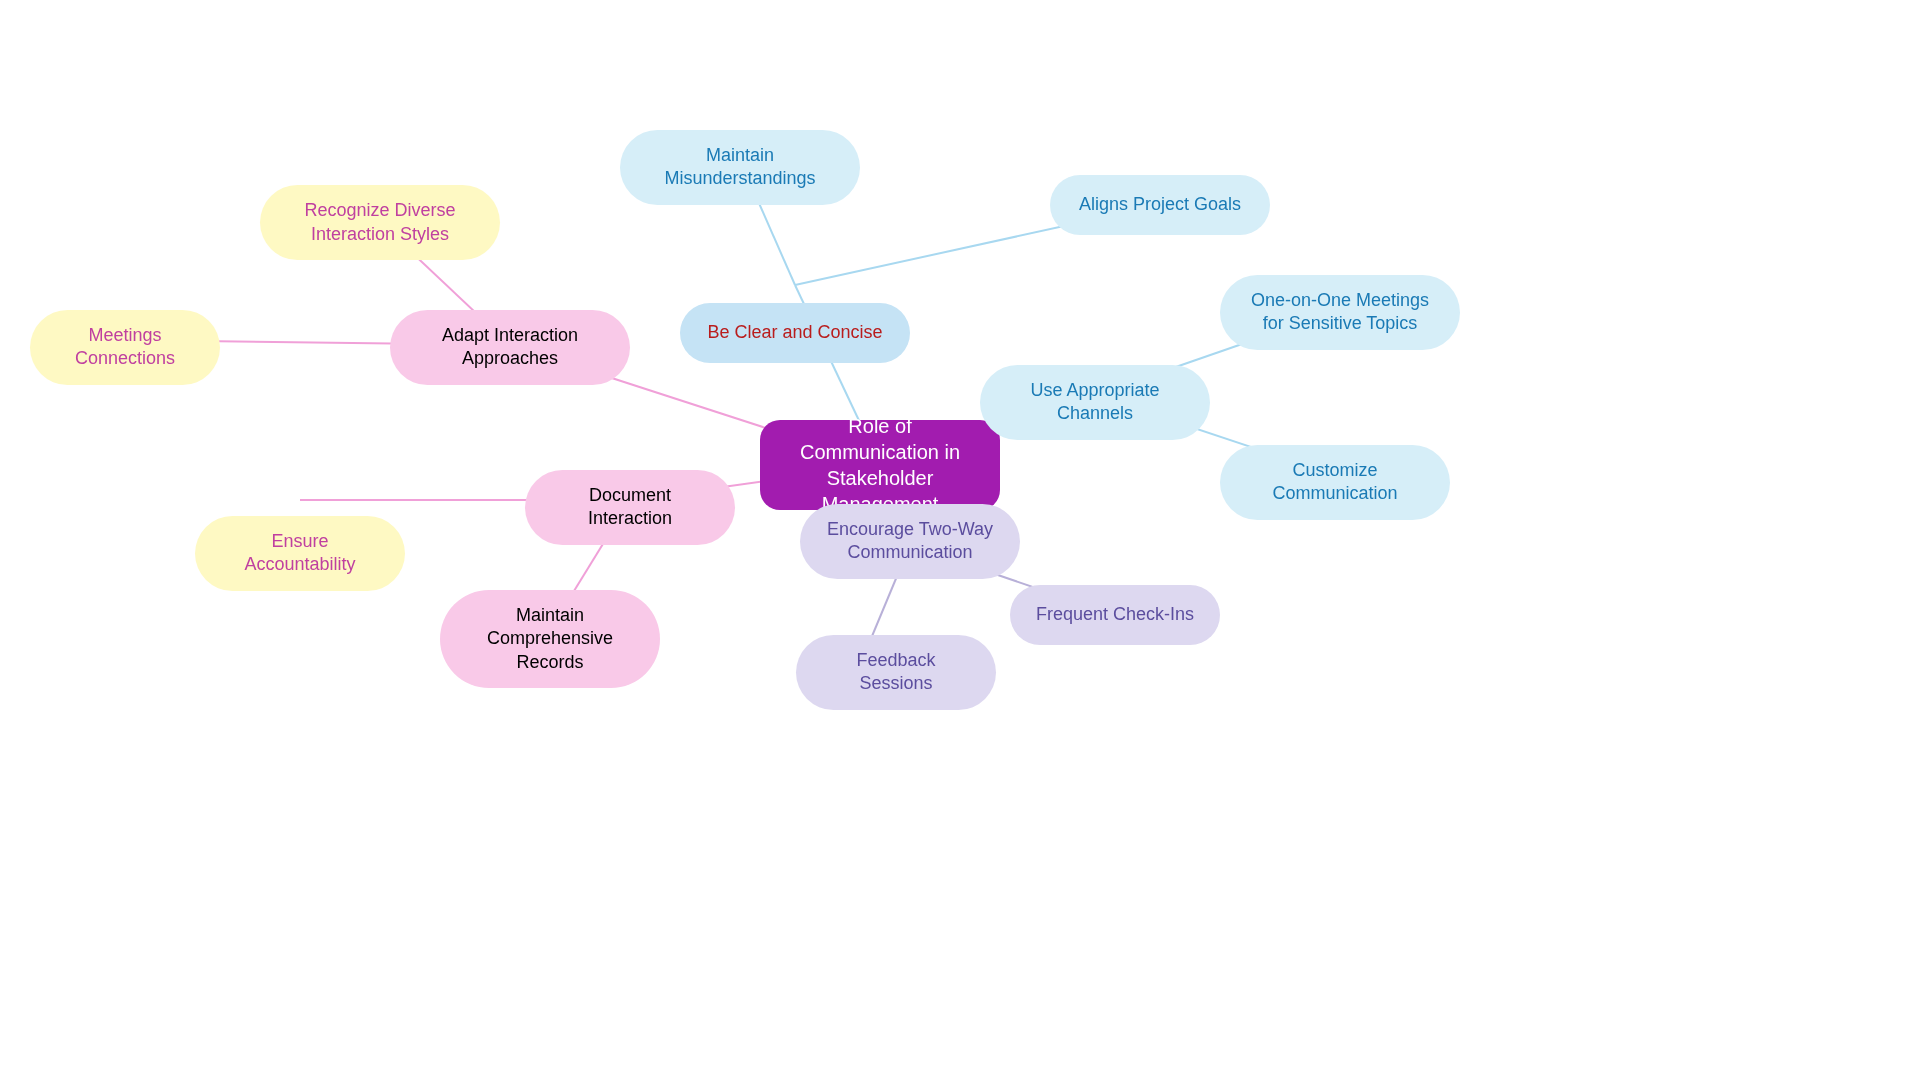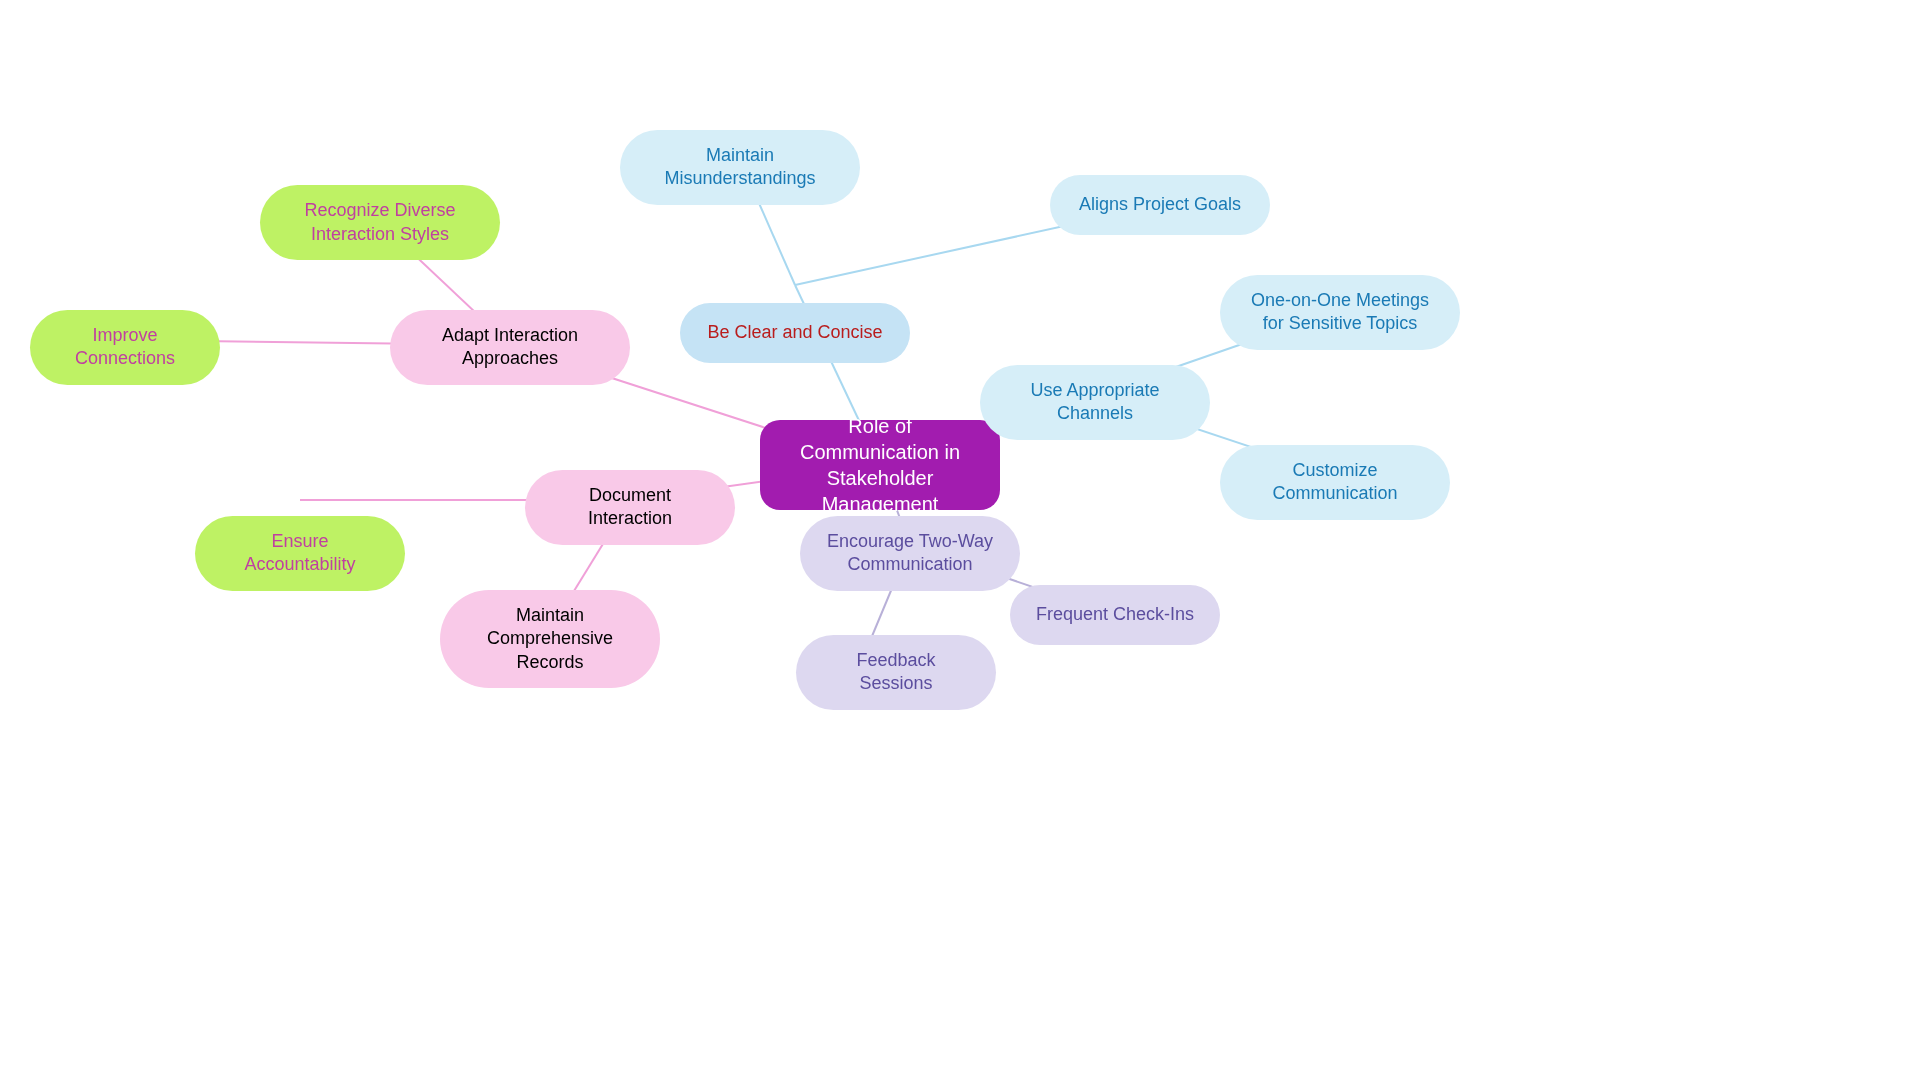--- a/index.html
+++ b/index.html
@@ -58,21 +58,21 @@
     }
     .node-lavender {
       background: #ddd8f0;
       color: #5b4d9e;
     }
     .node-pink {
       background: #f9c9e8;
       color: #000000;
     }
     .node-pink-light {
-      background: #bef264;
+      background: #fef9c3;
       color: #c040a0;
     }
   </style>
 </head>
 <body>
 
 <div class="mindmap-container">
   <svg class="connections" id="svg-connections">
       <line x1="880" y1="465" x2="795" y2="285" stroke="#a8d8f0" stroke-width="2"></line>
       <line x1="795" y1="285" x2="740" y2="160" stroke="#a8d8f0" stroke-width="2"></line>
@@ -91,23 +91,23 @@
       <line x1="510" y1="345" x2="125" y2="340" stroke="#f0a0d8" stroke-width="2"></line>
     </svg>
   <div id="nodes-container">
       <div class="node node-center" style="left: 760px; top: 420px; width: 240px; height: 90px;">Role of Communication in Stakeholder Management</div>
       <div class="node node-blue-light" style="left: 620px; top: 130px; width: 240px; min-height: 60px;">Maintain Misunderstandings</div>
       <div class="node node-blue-medium" style="left: 680px; top: 255px; width: 230px; min-height: 60px;">Be Clear and Concise</div>
       <div class="node node-blue-light" style="left: 1050px; top: 175px; width: 220px; min-height: 60px;">Aligns Project Goals</div>
       <div class="node node-blue-light" style="left: 980px; top: 365px; width: 230px; min-height: 60px; text-align: center;">Use Appropriate Channels</div>
       <div class="node node-blue-light" style="left: 1220px; top: 275px; width: 240px; min-height: 70px;">One-on-One Meetings for Sensitive Topics</div>
       <div class="node node-blue-light" style="left: 1220px; top: 445px; width: 230px; min-height: 60px;">Customize Communication</div>
-      <div class="node node-lavender" style="left: 800px; top: 516px; width: 220px; min-height: 70px;">Encourage Two-Way Communication</div>
+      <div class="node node-lavender" style="left: 800px; top: 504px; width: 220px; min-height: 70px;">Encourage Two-Way Communication</div>
       <div class="node node-lavender" style="left: 796px; top: 635px; width: 200px; min-height: 60px;">Feedback Sessions</div>
       <div class="node node-lavender" style="left: 1010px; top: 585px; width: 210px; min-height: 60px;">Frequent Check-Ins</div>
       <div class="node node-pink" style="left: 525px; top: 470px; width: 210px; min-height: 60px;">Document Interaction</div>
       <div class="node node-pink-light" style="left: 195px; top: 470px; width: 210px; min-height: 60px; margin-top: 46px;">Ensure Accountability</div>
       <div class="node node-pink" style="left: 440px; top: 590px; width: 220px; min-height: 80px;">Maintain Comprehensive Records</div>
       <div class="node node-pink" style="left: 390px; top: 310px; width: 240px; min-height: 70px;">Adapt Interaction Approaches</div>
       <div class="node node-pink-light" style="left: 260px; top: 185px; width: 240px; min-height: 75px;">Recognize Diverse Interaction Styles</div>
-      <div class="node node-pink-light" style="left: 30px; top: 310px; width: 190px; min-height: 60px;">Improve Connections</div>
+      <div class="node node-pink-light" style="left: 30px; top: 310px; width: 190px; min-height: 60px;">Meetings Connections</div>
     </div>
 </div>
 
 </body></html>

